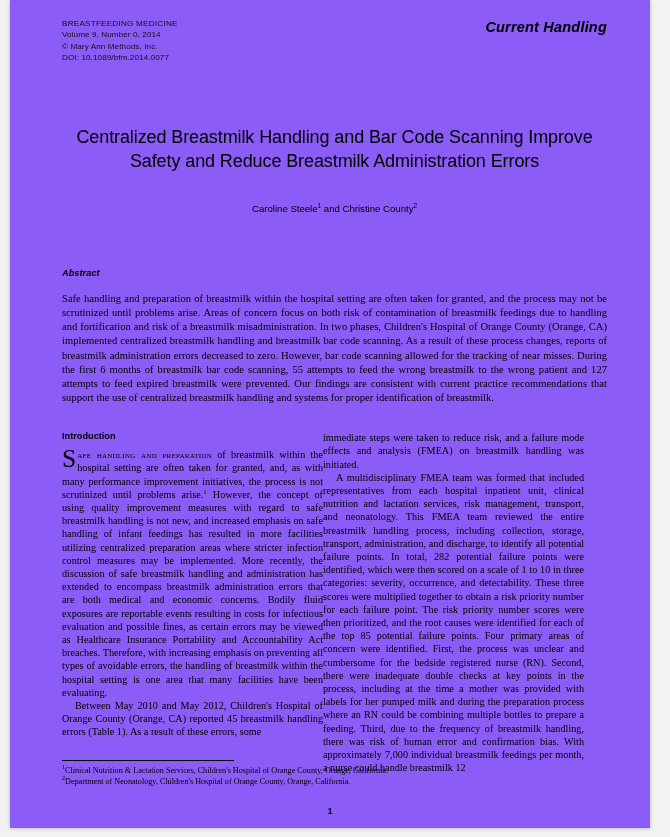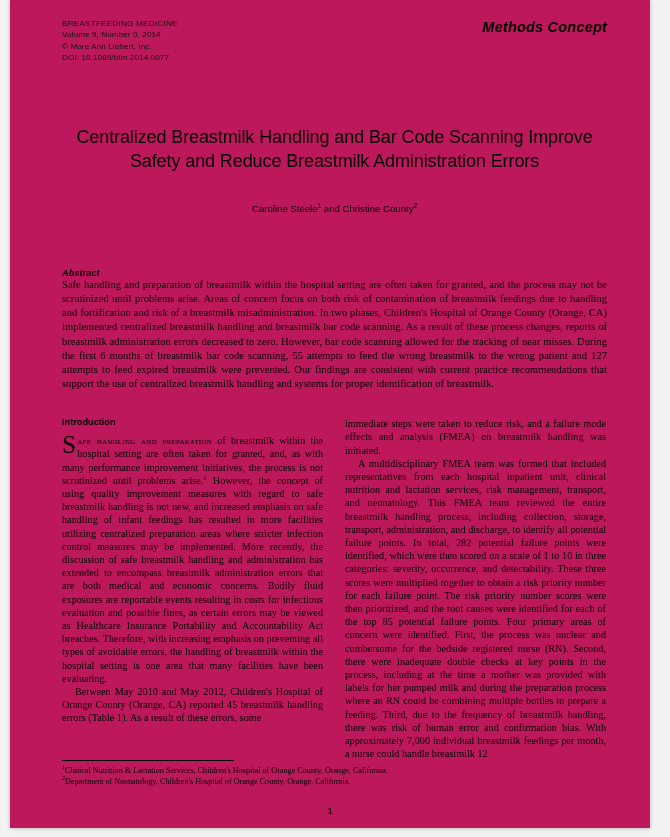--- a/index.html
+++ b/index.html
@@ -12,21 +12,21 @@
     height: 837px;
     overflow: hidden;
     font-family: "Liberation Serif", serif;
   }
   .page {
     position: absolute;
     left: 10px;
     top: 0px;
     width: 640px;
     height: 828px;
-    background: #be185d;
+    background: #8b5cf6;
     box-shadow: 0 0 3px rgba(0,0,0,0.18), 0 1px 5px rgba(0,0,0,0.10);
     overflow: hidden;
   }
   .page-inner {
     position: absolute;
     left: 52px;
     top: 18px;
     width: 545px;
   }
 
@@ -89,28 +89,28 @@
     letter-spacing: 0.05px;
     font-style: italic;
   }
   .abstract-head { margin-top: 54px; }
   .abstract-body {
     font-family: "Liberation Serif", serif;
     font-size: 10.55px;
     line-height: 1.345;
     text-align: justify;
     color: #000;
+    margin-top: 14px;
     letter-spacing: 0.02px;
   }
 
   
   .columns {
     margin-top: 26px;
     display: flex;
-    gap: 22px;
   }
   .col { width: 261px; }
   .col p {
     font-family: "Liberation Serif", serif;
     font-size: 10.2px;
     line-height: 1.295;
     text-align: justify;
     color: #000;
     margin: 0;
     text-indent: 13px;
@@ -178,24 +178,24 @@
 </head>
 <body>
 
 <div class="page">
   <div class="page-inner">
 
     <div class="masthead">
       <div class="journal-block">
         <div class="journal-name">BREASTFEEDING MEDICINE</div>
         <div>Volume 9, Number 0, 2014</div>
-        <div>© More Ann Liebert, Inc.</div>
+        <div>© Mary Ann Methods, Inc.</div>
         <div>DOI: 10.1089/bfm.2014.0077</div>
       </div>
-      <div class="section-kicker">Methods Concept</div>
+      <div class="section-kicker">Current Handling</div>
     </div>
 
     <h1 class="title">Centralized Breastmilk Handling and Bar Code Scanning Improve Safety and Reduce Breastmilk Administration Errors</h1>
 
     <div class="byline">
       <span>Caroline Steele</span><sup>1</sup>
       <span>and</span>
       <span>Christine County</span><sup>2</sup>
     </div>
 

